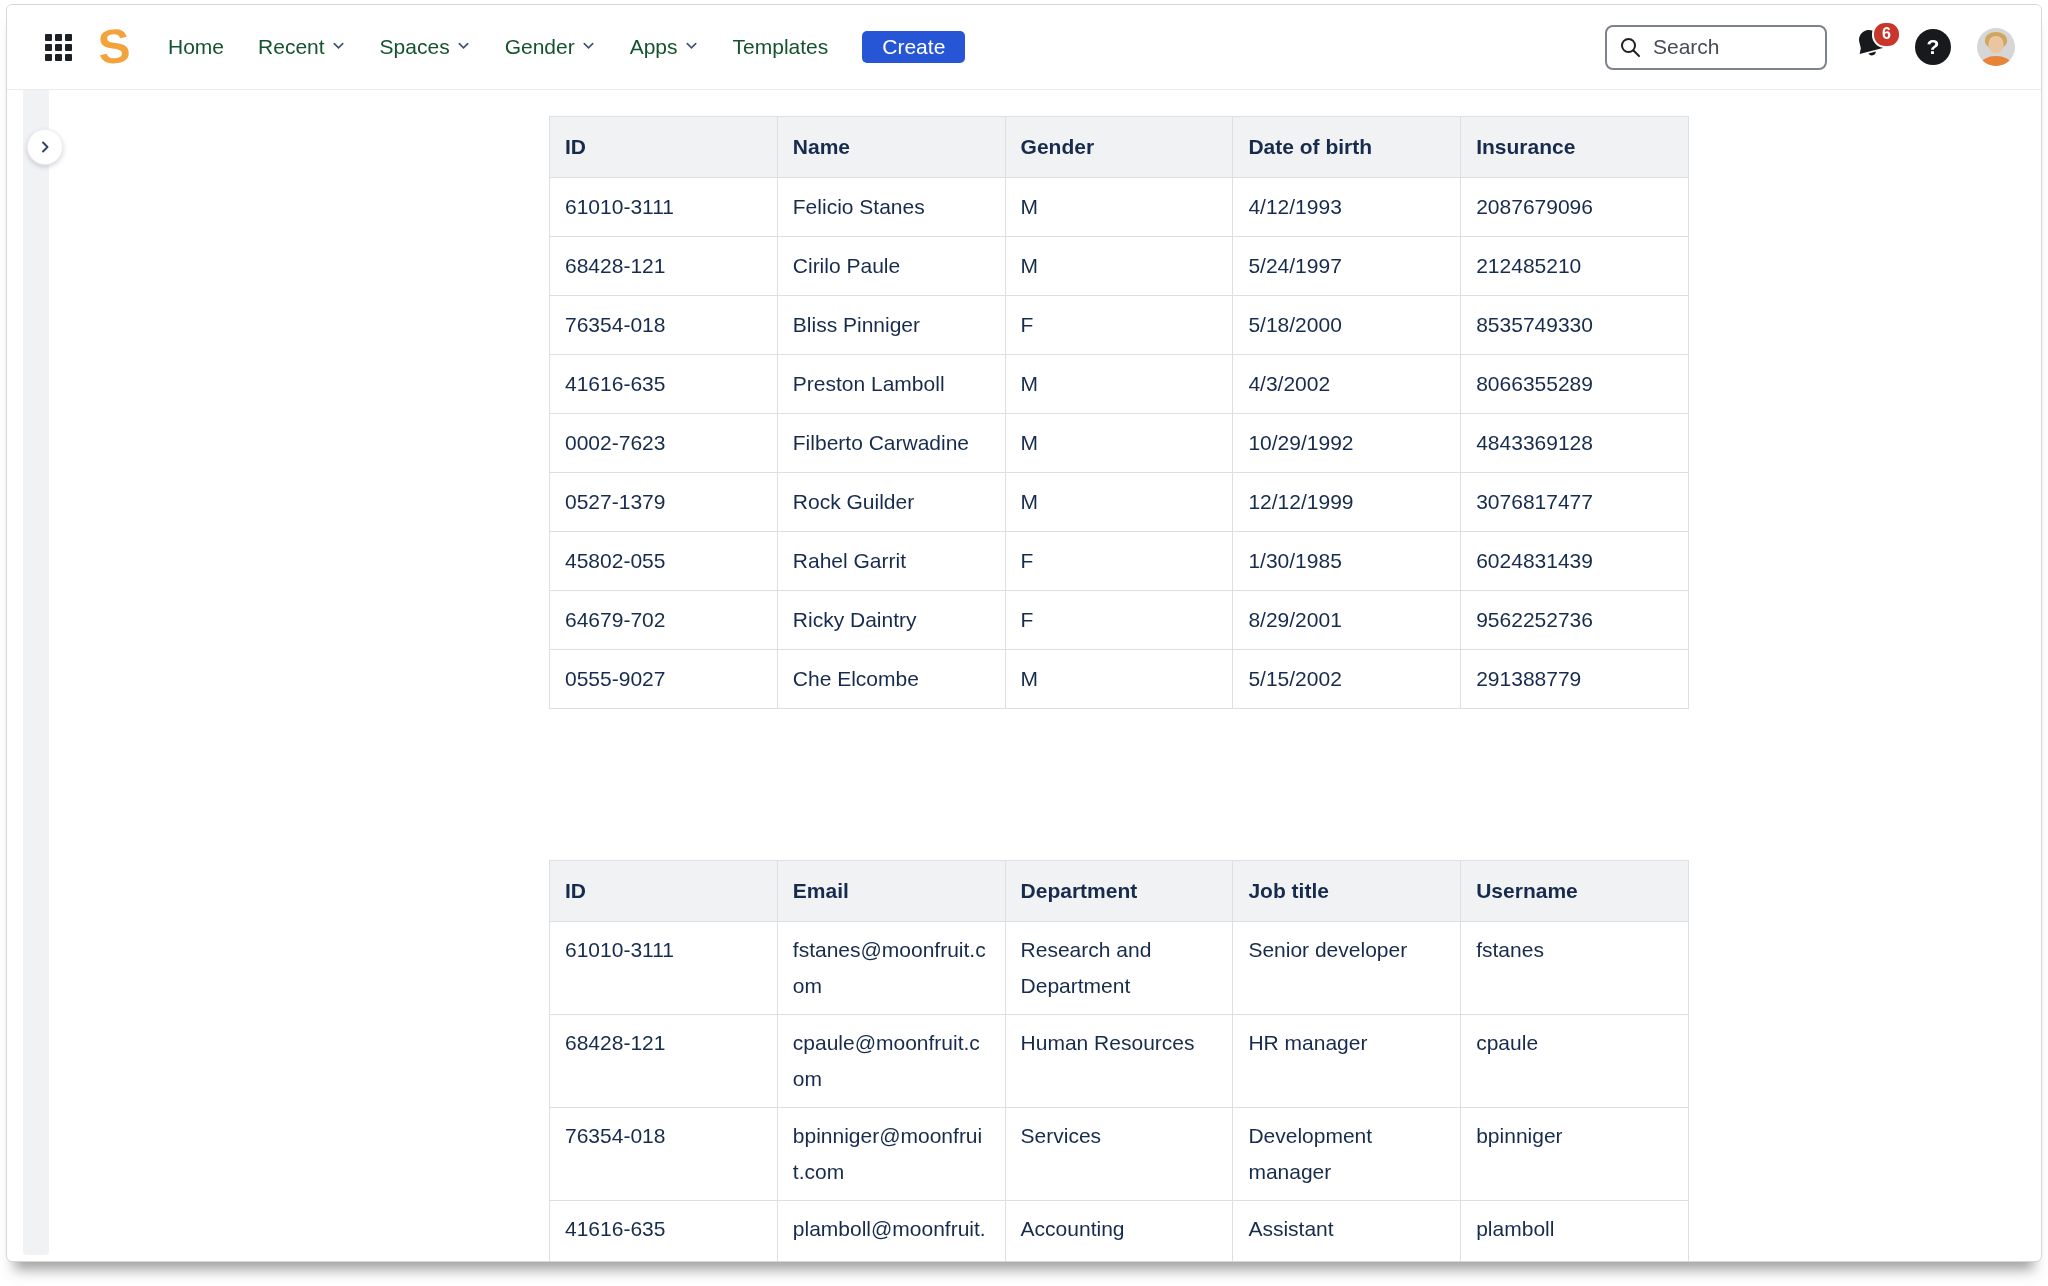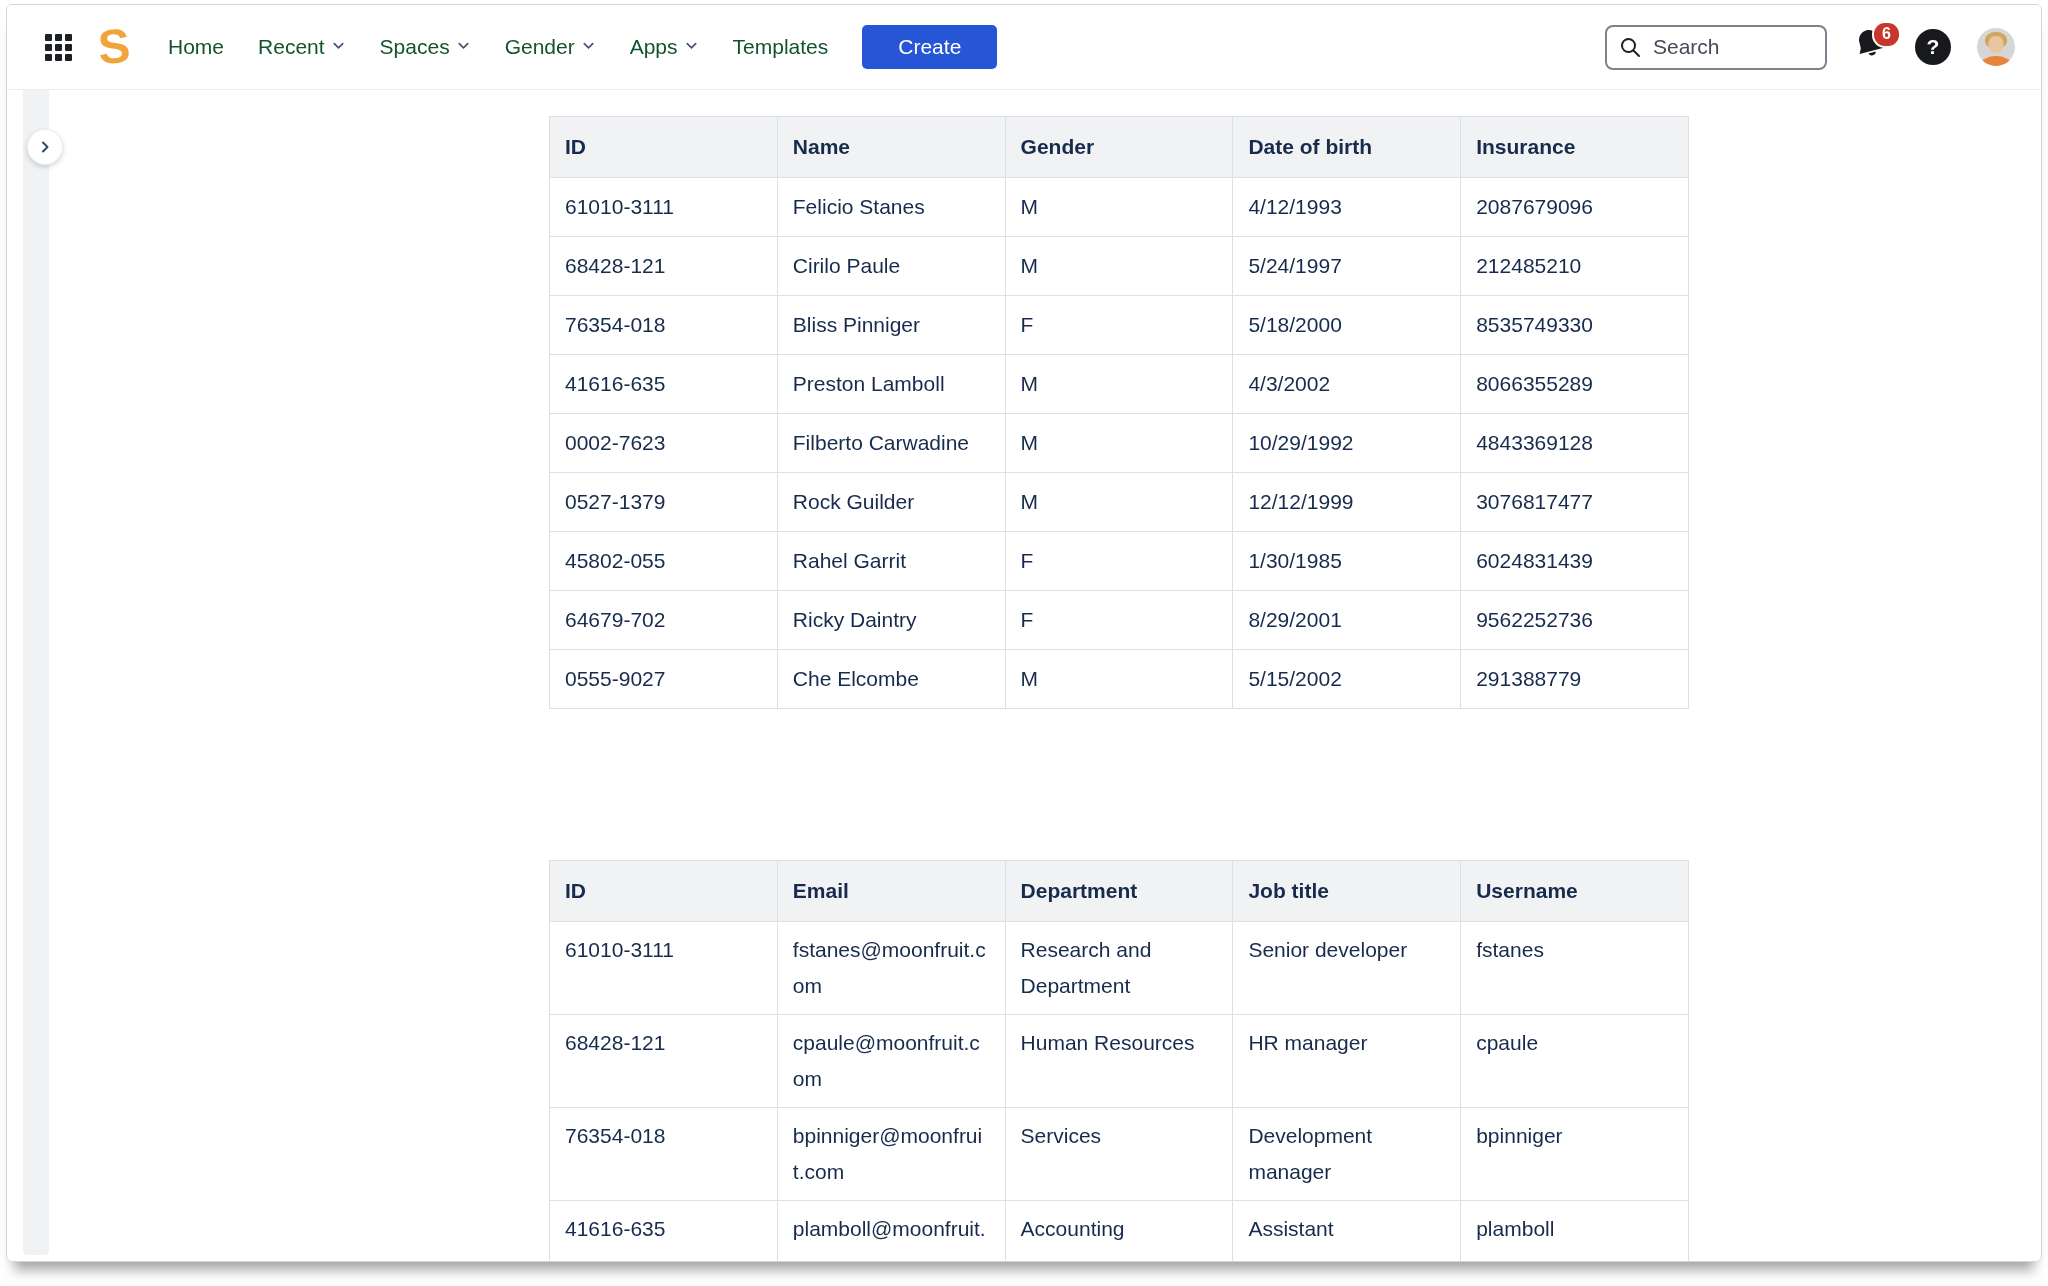--- a/index.html
+++ b/index.html
@@ -17,21 +17,21 @@
             background:#fff; border-bottom:1px solid #ebecef; }
   .appswitcher { display:grid; grid-template-columns:repeat(3,7px); grid-gap:3px;
                  margin-right:26px; cursor:pointer; }
   .appswitcher span { width:7px; height:7px; background:#1d2125; border-radius:1px; }
   .logo { font-size:48px; font-weight:800; color:var(--logo-orange,#f2a33c);
           margin-right:38px; line-height:1; transform:rotate(-4deg); cursor:pointer; }
   .navlinks { display:flex; align-items:center; gap:34px; }
   .navitem { display:flex; gap:6px; font-size:21px;
              font-weight:500; color:#14532d; cursor:pointer; white-space:nowrap; }
   .navitem svg { margin-top:3px; }
-  .create-btn { margin-left:34px; height:44px; padding:0 36px; border:none;
+  .create-btn { margin-left:34px; height:32px; padding:0 20px; border:none;
                 background:var(--brand-blue,#2656d6); color:#fff; font-size:21px;
                 font-weight:500; border-radius:5px; cursor:pointer;
                 font-family:"Liberation Sans", sans-serif; }
 
   .nav-right { margin-left:auto; display:flex; align-items:center; gap:26px; }
   .searchwrap { position:relative; }
   .searchwrap input { width:222px; height:45px; border:2px solid #7d838d;
                       border-radius:8px; font-size:21px; color:#1d2125;
                       padding:0 12px 0 46px; outline:none;
                       font-family:"Liberation Sans", sans-serif; }

